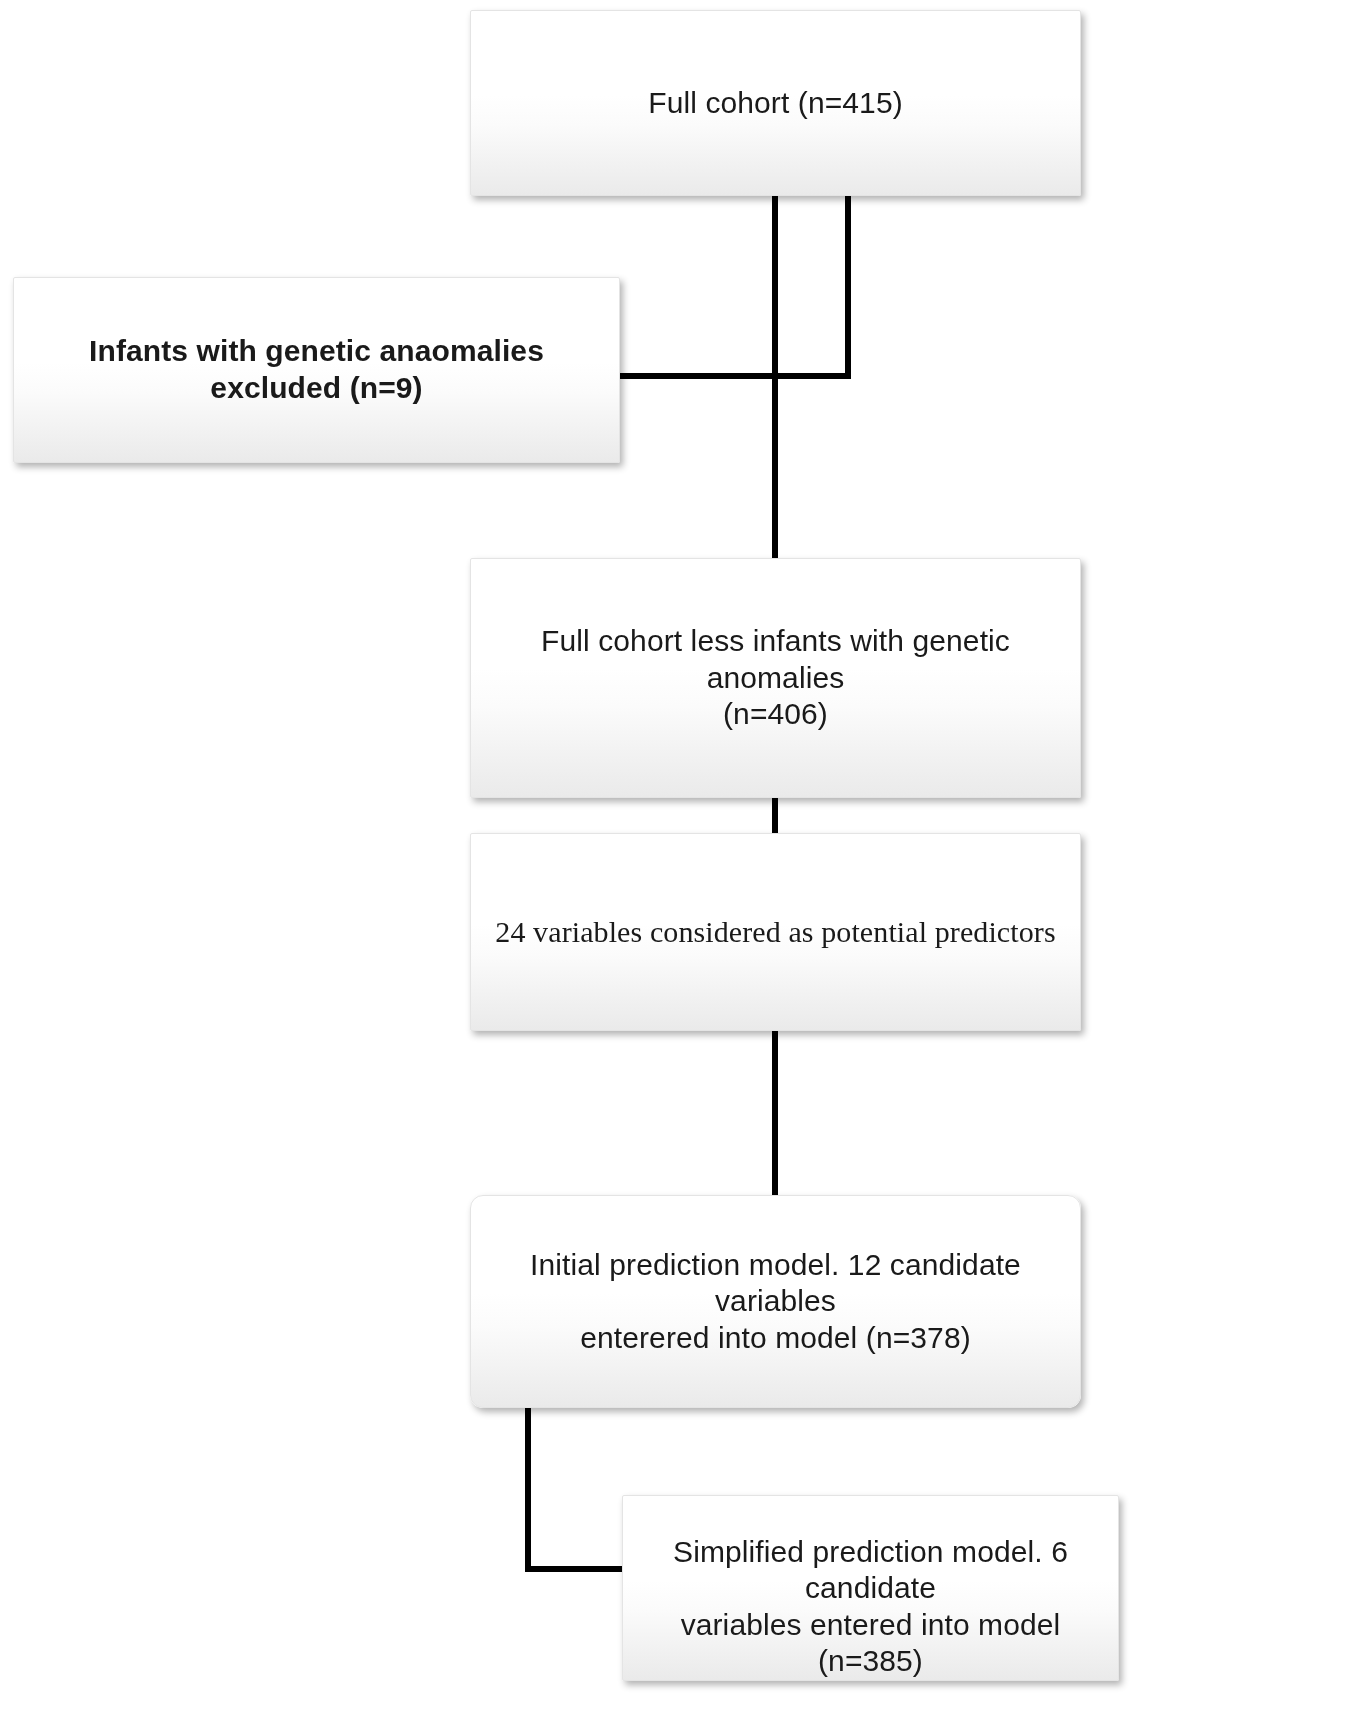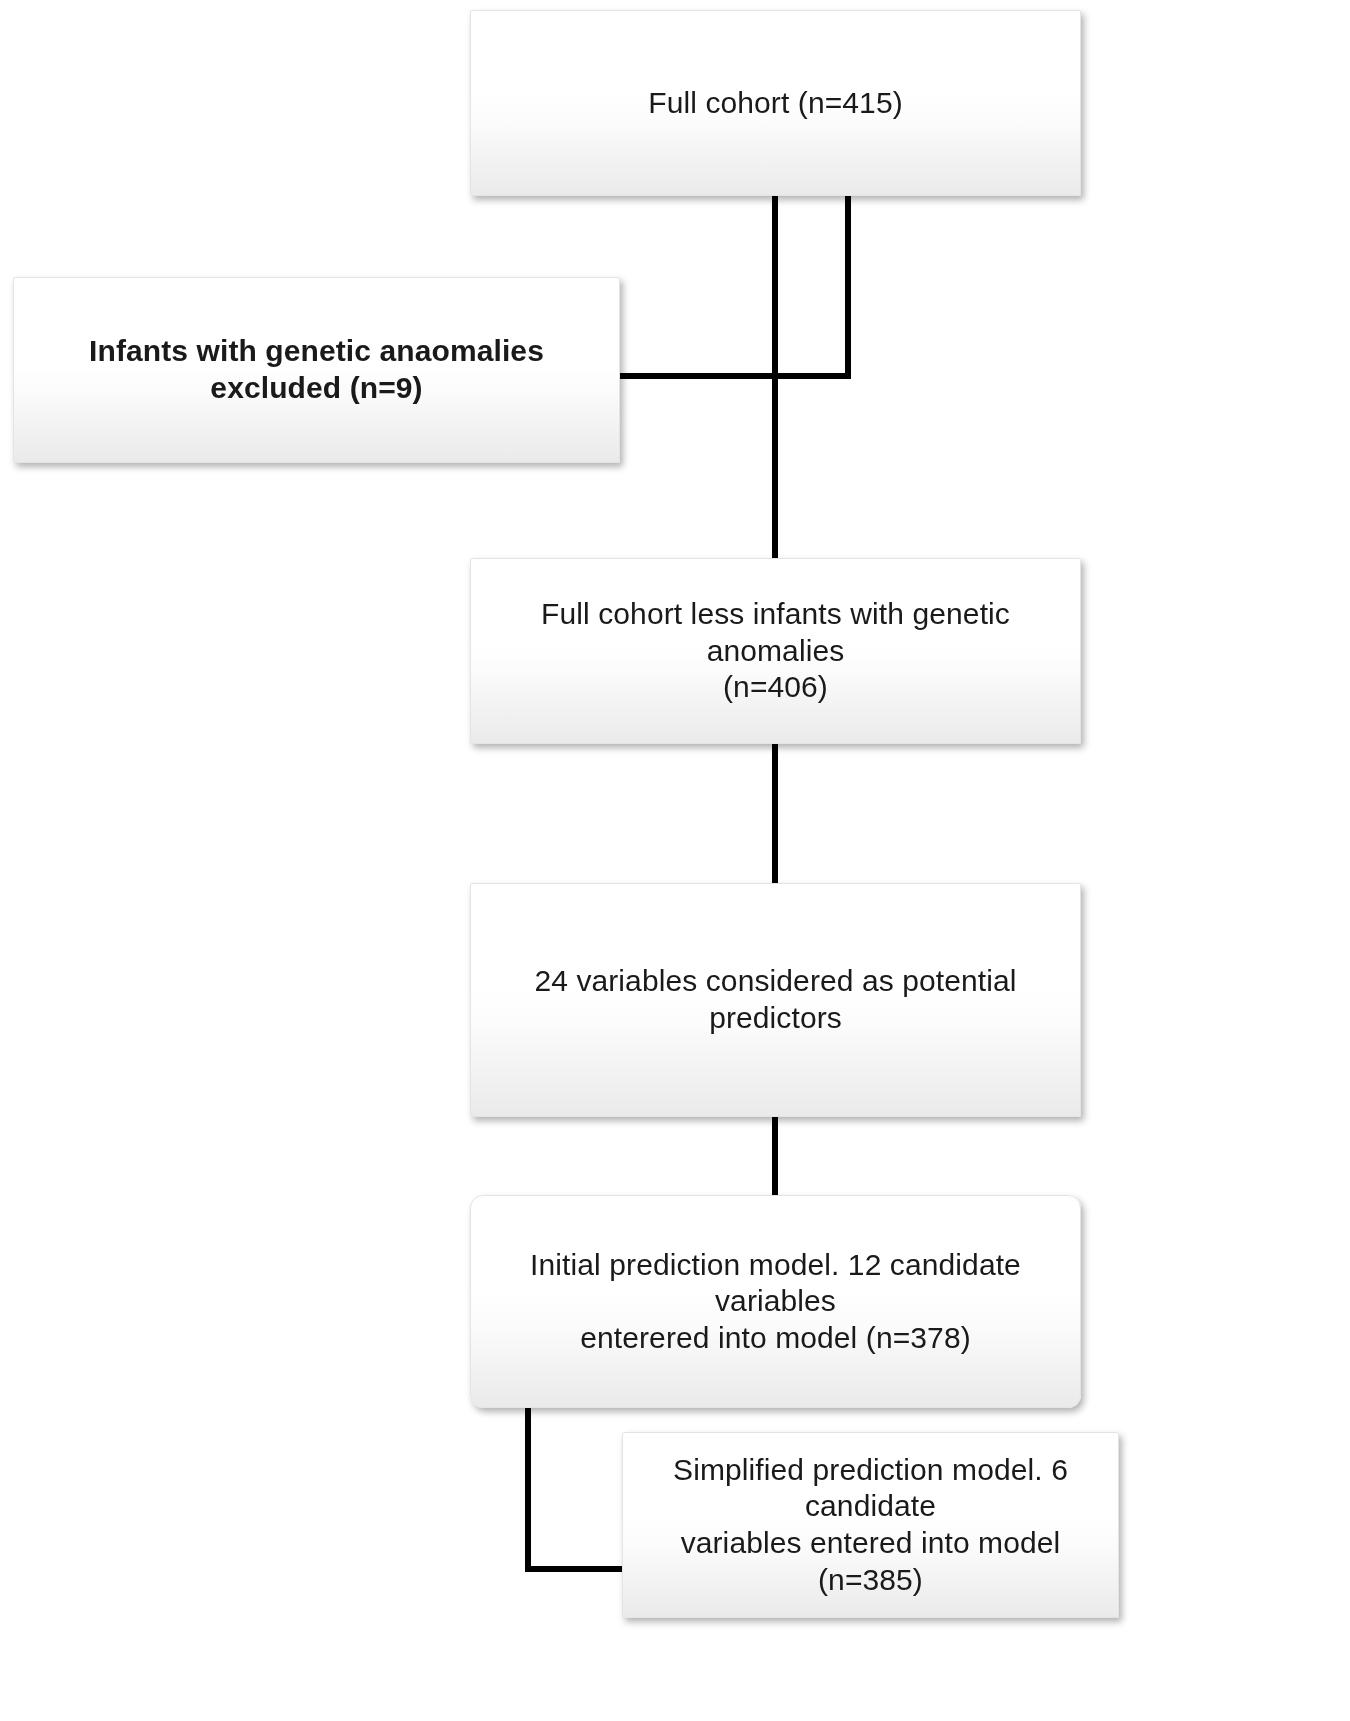--- a/index.html
+++ b/index.html
@@ -73,32 +73,32 @@
   <div class="line hline" style="left:525px; top:1566px; width:105px;"></div>
 
   <div class="node" style="left:470px; top:10px; width:611px; height:186px;">
     <span class="txt">Full cohort (n=415)</span>
   </div>
 
   <div class="node" style="left:13px; top:277px; width:607px; height:186px;font-weight:bold;">
     <span class="txt">Infants with genetic anaomalies excluded (n=9)</span>
   </div>
 
-  <div class="node" style="left:470px; top:558px; width:611px; height:186px;">
+  <div class="node" style="left:470px; top:558px; width:611px; height:240px;">
     <span class="txt">Full cohort less infants with genetic anomalies
 (n=406)</span>
   </div>
 
-  <div class="node" style="left:470px; top:883px; width:611px; height:234px;">
+  <div class="node" style="left:470px; top:833px; width:611px; height:198px;font-family:Liberation Serif, serif;">
     <span class="txt">24 variables considered as potential predictors</span>
   </div>
 
   <div class="node" style="left:470px; top:1195px; width:611px; height:213px;border-radius:13px;">
     <span class="txt">Initial prediction model. 12 candidate variables
 enterered into model (n=378)</span>
   </div>
 
-  <div class="node" style="left:622px; top:1432px; width:497px; height:186px;">
+  <div class="node" style="left:622px; top:1495px; width:497px; height:186px;align-items:flex-end;">
     <span class="txt">Simplified prediction model. 6 candidate
 variables entered into model (n=385)</span>
   </div>
 
 </div>
 
 </body></html>

